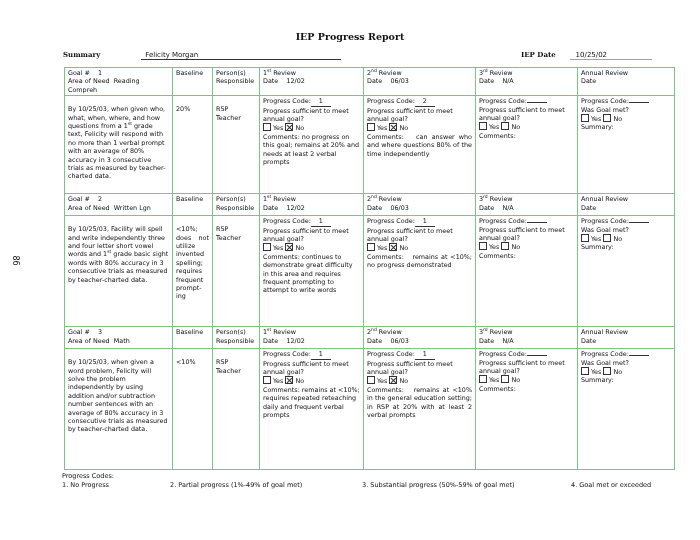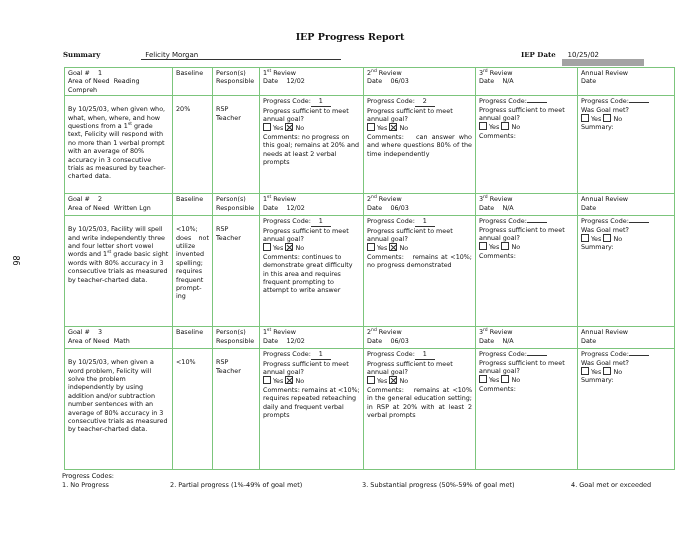--- a/index.html
+++ b/index.html
@@ -5,21 +5,21 @@
   html, body { margin:0; padding:0; background:#ffffff; }
   body { width:700px; height:540px; position:relative; overflow:hidden;
          font-family:"DejaVu Sans", sans-serif; color:#111; }
   .title { position:absolute; left:0; width:700px; top:31px; text-align:center;
            font-family:"DejaVu Serif", serif; font-weight:bold; font-size:9.5px; }
   .student { position:absolute; left:63px; top:50px; font-size:7px; }
   .student b { font-family:"DejaVu Serif", serif; font-weight:bold; }
   .student .line { display:inline-block; width:196px; border-bottom:1px solid #333; padding-left:4px;margin-left:41px; }
   .iepdate { position:absolute; left:521px; top:50px; font-size:7px; }
   .iepdate b { font-family:"DejaVu Serif", serif; font-weight:bold; }
-  .iepdate .line { display:inline-block; width:76px; border-bottom:7px solid #a3a3a3; padding-left:6px; margin-left:6px; }
+  .iepdate .line { display:inline-block; width:76px; border-bottom:1px solid #a3a3a3; padding-left:6px; margin-left:14px; }
   .side-num { position:absolute; left:10px; top:256px; font-size:8px; transform:rotate(90deg); transform-origin:center; }
 
   table.iep { position:absolute; left:64px; top:67px; border-collapse:collapse; table-layout:fixed;
               width:610px; font-size:6.4px; line-height:8.4px; }
   table.iep td { border:1.5px solid #7cc57c; vertical-align:top; padding:1px 3px; overflow:hidden; }
   col.c-goal { width:108px; } col.c-base { width:40px; } col.c-person { width:47px; }
   col.c-r1 { width:104px; } col.c-r2 { width:112px; } col.c-r3 { width:102px; } col.c-ann { width:97px; }
   tr.hdr td { height:19px; }
   tr.body1 td { height:95px; }
   tr.body2 td { height:108px; }
@@ -164,21 +164,21 @@
         </td>
     <td>
       <div style="padding-top:8px">RSP</div>
       <div>Teacher</div>
     </td>
     <td>
       <div><span>Progress Code:</span><span class="ul">1</span></div>
       <div>Progress sufficient to meet</div>
       <div>annual goal?</div>
       <div><span class="cb"></span><span>Yes</span> <span class="cb x"></span><span>No</span></div>
-      <div><span>Comments:</span> <span>continues to demonstrate great difficulty in this area and requires frequent prompting to attempt to write answer</span></div>
+      <div><span>Comments:</span> <span>continues to demonstrate great difficulty in this area and requires frequent prompting to attempt to write words</span></div>
     </td>
     <td>
       <div><span>Progress Code:</span><span class="ul">1</span></div>
       <div>Progress sufficient to meet</div>
       <div>annual goal?</div>
       <div><span class="cb"></span><span>Yes</span> <span class="cb x"></span><span>No</span></div>
       <div class="justify"><span>Comments:</span>&nbsp;&nbsp; <span>remains at &lt;10%; no progress demonstrated</span></div>
     </td>
     <td>
       <div><span>Progress Code:</span><span class="ul empty"></span></div>

